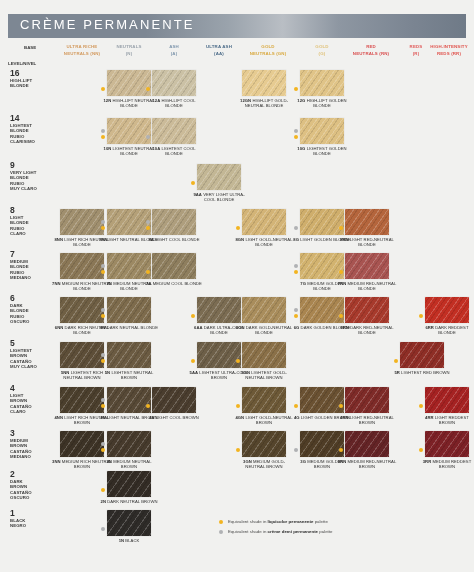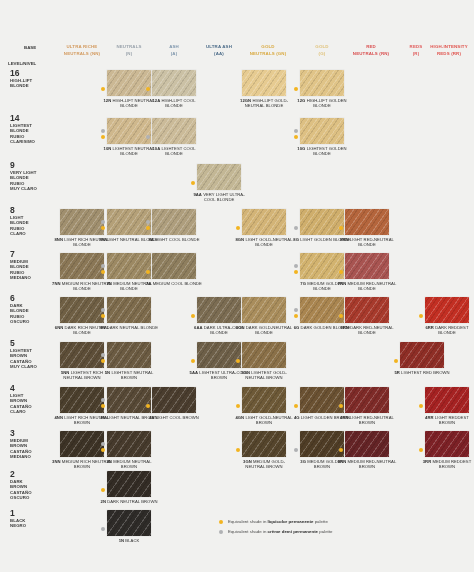--- a/index.html
+++ b/index.html
@@ -64,20 +64,23 @@
   .legend .row{position:relative;height:10px;font-size:4.4px;color:#4a4a4a;line-height:10px;}
   .legend .row .ld{position:absolute;left:0;top:3px;width:4px;height:4px;border-radius:50%;}
   .legend .row .lt{position:absolute;left:9px;top:0;white-space:nowrap;}
   .legend .row .lt b{font-weight:bold;color:#2b2b2b;}
 </style>
 </head>
 <body>
 
 <div class="page">
 
+  <div class="titlebar">
+    <div class="t">CRÈME PERMANENTE</div>
+  </div>
 
   <div class="basehead" style="left:24px;top:45px;">BASE</div>
   <div class="basehead" style="left:8px;top:61px;">LEVEL/NIVEL</div>
 
   <div id="colheads">
       <div class="colhead" style="left: 60px; top: 44px; width: 44px; color: rgb(211, 154, 94);">
         <div>ULTRA RICHE</div>
         <div>NEUTRALS (NN)</div>
       </div>
       <div class="colhead" style="left: 107px; top: 44px; width: 44px; color: rgb(154, 163, 172);">

